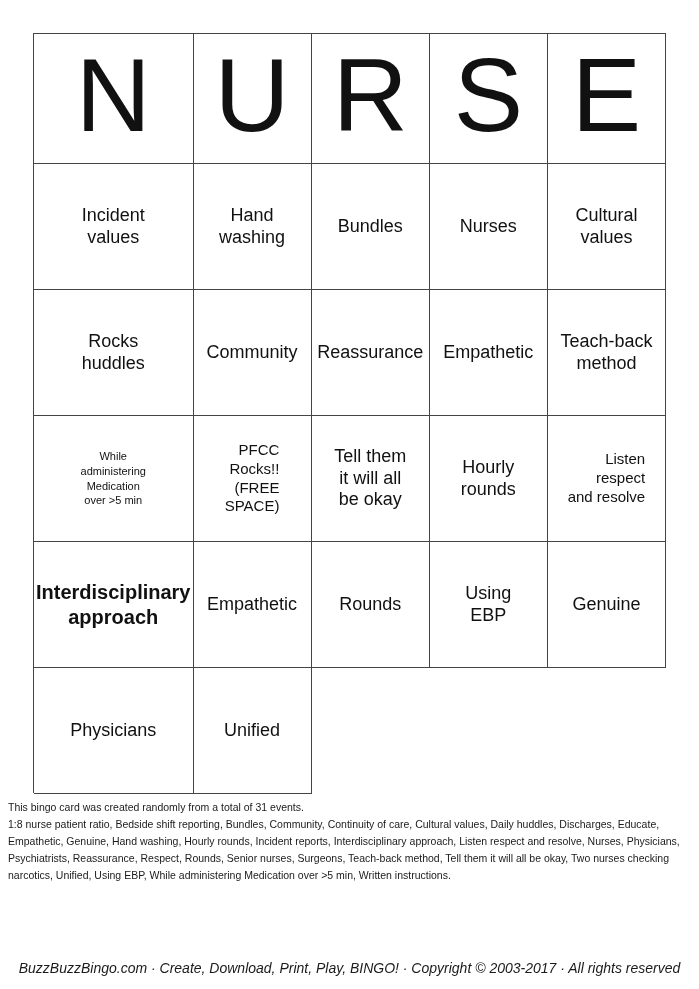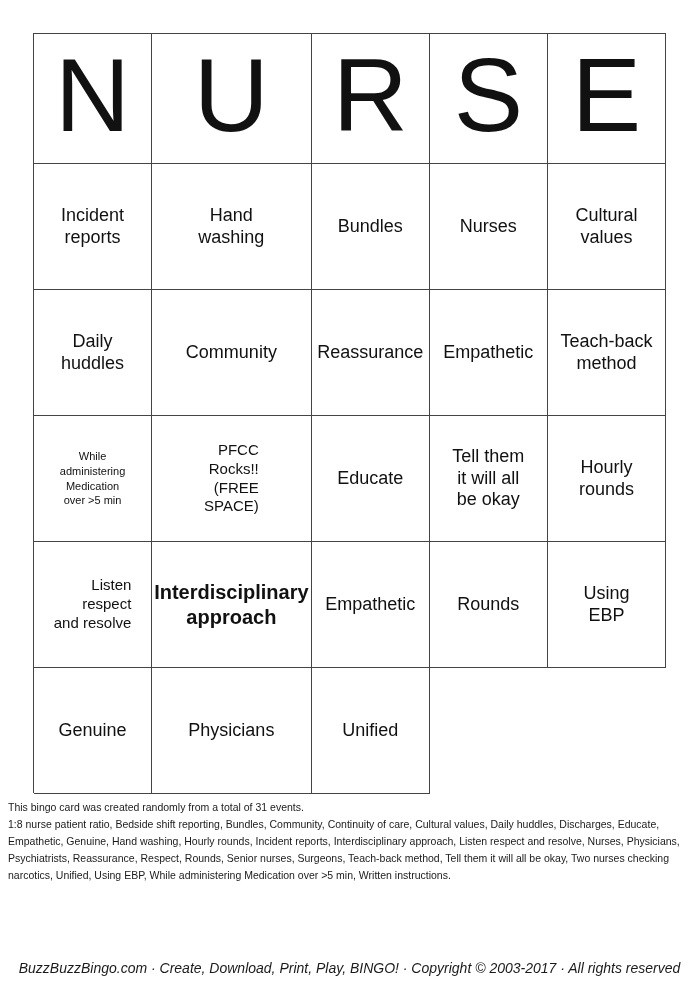--- a/index.html
+++ b/index.html
@@ -69,45 +69,44 @@
 
 <div class="card">
 
   <div class="cell cell--letter">N</div>
   <div class="cell cell--letter">U</div>
   <div class="cell cell--letter">R</div>
   <div class="cell cell--letter">S</div>
   <div class="cell cell--letter">E</div>
 
   <div class="cell">Incident
-reports</div>
+values</div>
   <div class="cell">Hand
 washing</div>
   <div class="cell">Bundles</div>
   <div class="cell">Nurses</div>
   <div class="cell">Cultural
 values</div>
 
-  <div class="cell">Daily
+  <div class="cell">Rocks
 huddles</div>
   <div class="cell">Community</div>
   <div class="cell">Reassurance</div>
   <div class="cell">Empathetic</div>
 
   <div class="cell">Teach-back
 method</div>
   <div class="cell fs-small">While
 administering
 Medication
 over &gt;5 min</div>
   <div class="cell fs-mid">PFCC
 Rocks!!
 (FREE
 SPACE)</div>
-  <div class="cell">Educate</div>
   <div class="cell">Tell them
 it will all
 be okay</div>
 
   <div class="cell">Hourly
 rounds</div>
   <div class="cell fs-mid">Listen
 respect
 and resolve</div>
   <div class="cell fs-tight">Interdisciplinary

